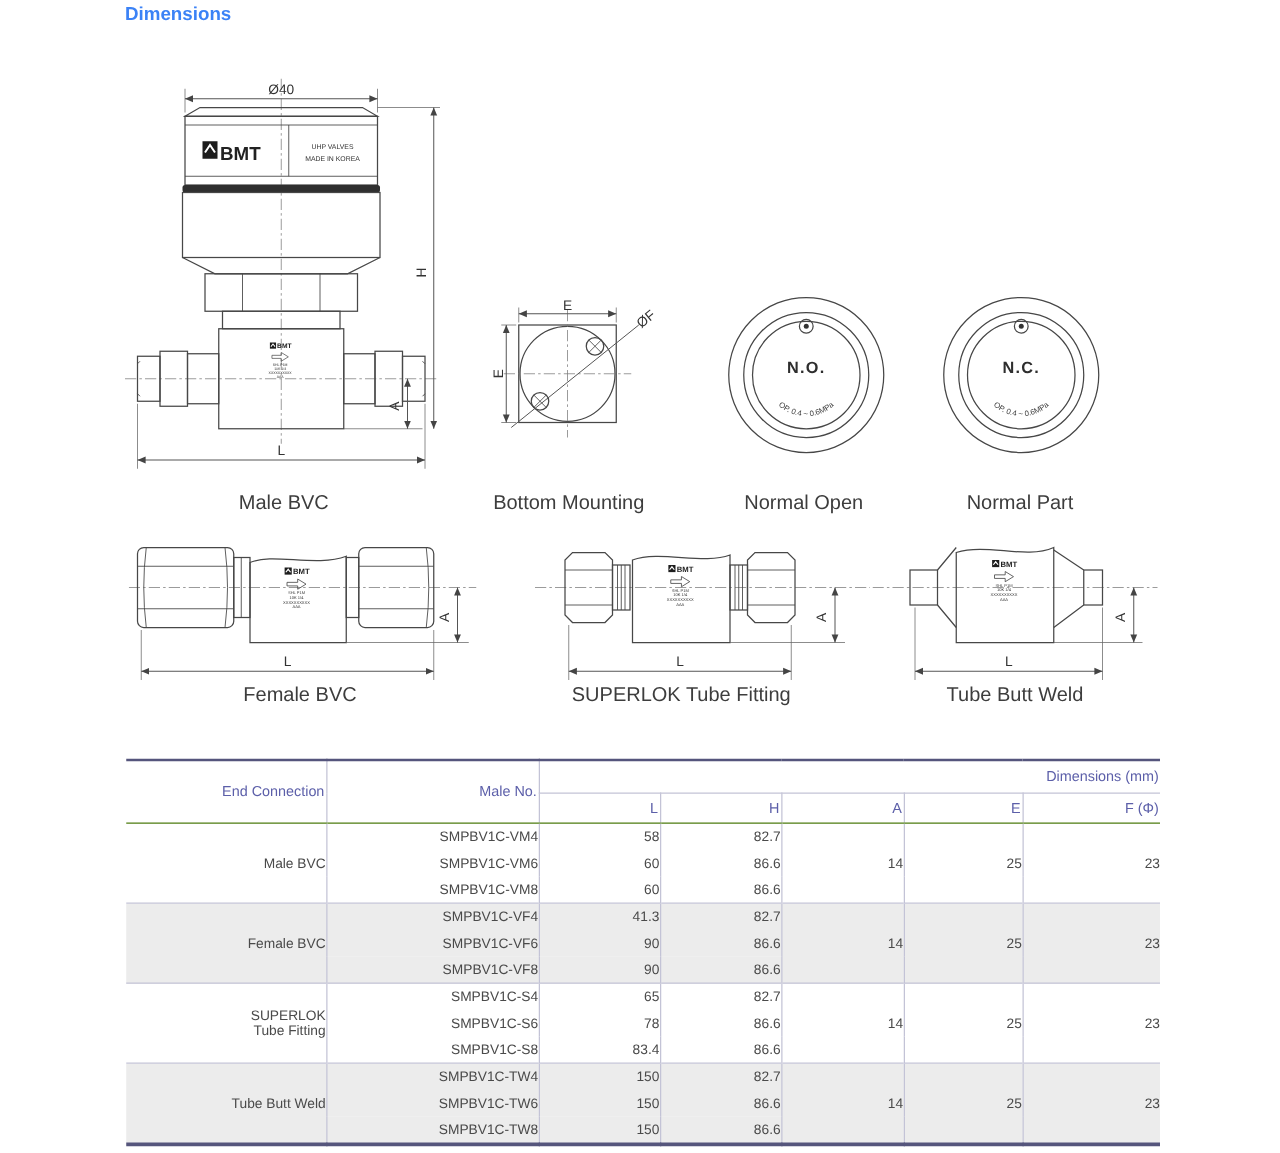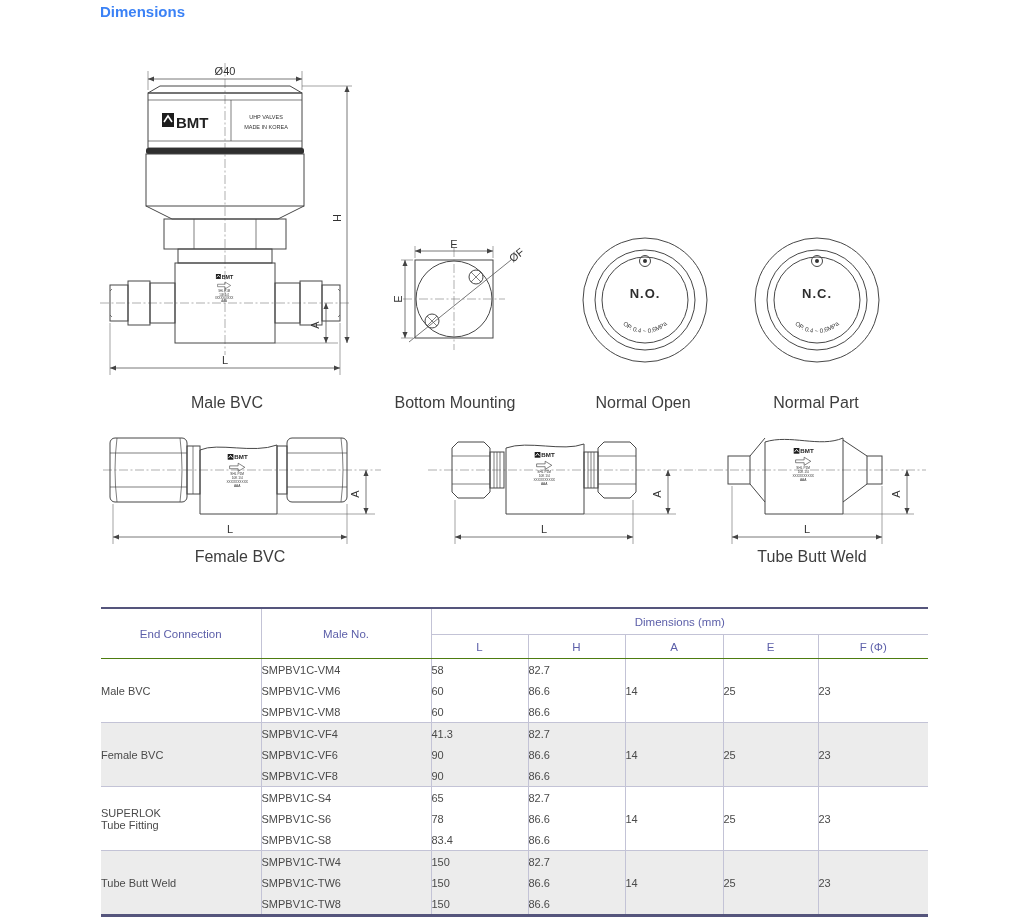--- a/index.html
+++ b/index.html
@@ -12,22 +12,22 @@
   .ln{stroke:#474747;fill:none;stroke-width:1;}
   .lnt{stroke:#474747;fill:none;stroke-width:.7;}
   .dim{stroke:#555;fill:none;stroke-width:.8;}
   .ext{stroke:#666;fill:none;stroke-width:.6;}
   .cl{stroke:#7a7a7a;fill:none;stroke-width:.6;stroke-dasharray:9 2.5 2 2.5;}
   .dtxt{font-size:11px;fill:#333;}
   .tinytxt{fill:#333;}
   
   #dims-table{border-collapse:collapse;width:827px;table-layout:fixed;
               border-top:2px solid #55557c;border-bottom:3px solid #55557c;}
-  #dims-table th{font-size:11.5px;font-weight:normal;color:#5c5fa9;text-align:center;}
-  #dims-table td{font-size:11px;color:#4a4a4a;text-align:left;padding:0;}
+  #dims-table th{font-size:11.5px;font-weight:normal;color:#5c5fa9;text-align:right;}
+  #dims-table td{font-size:11px;color:#4a4a4a;text-align:right;padding:0;}
   #dims-table thead tr:first-child th{height:23px;}
   #dims-table thead tr:last-child th{height:21px;}
   #dims-table tbody td{height:21px;}
   .bl{border-left:1px solid #c3c3d6;}
   .bb-light{border-bottom:1px solid #c3c3d6;}
   thead .hc{border-bottom:1px solid #4d7c0f;}
   tbody tr.gsep td{border-top:1px solid #c3c3d6;margin-left:20px;}
   td.shade{background:#ececec;}
 </style>
 </head>
@@ -231,20 +231,21 @@
 
     <line class="ext" x1="156" y1="88" x2="248" y2="88"></line>
     <line class="dim" x1="240" y1="44" x2="240" y2="88" marker-start="url(#ah)" marker-end="url(#ah)"></line>
     <text class="dtxt" transform="rotate(-90 233 68)" x="233" y="68" text-anchor="middle">A</text>
 
     <line class="ext" x1="27" y1="74" x2="27" y2="118"></line>
     <line class="ext" x1="205" y1="74" x2="205" y2="118"></line>
     <line class="dim" x1="27" y1="111" x2="205" y2="111" marker-start="url(#ah)" marker-end="url(#ah)"></line>
     <text class="dtxt" x="116" y="107" text-anchor="middle">L</text>
   </svg>
+  <div class="abs fig-label" style="left:435px;top:548px;width:220px">SUPERLOK Tube Fitting</div>
 
   <svg class="abs" style="left:698px;top:426px" width="230" height="122" viewBox="0 0 230 122">
     <line class="cl" x1="0" y1="44" x2="228" y2="44"></line>
 
     <rect class="ln" x="30" y="30" width="22" height="28"></rect>
     <path class="ln" d="M52,30 L67,12 M52,58 L67,76"></path>
 
     <path class="ln" d="M67,16 C 92,8 122,22 145,12 L145,88 L67,88 Z"></path>
     <use href="#tag" transform="translate(90,22) scale(0.95)"></use>
 

